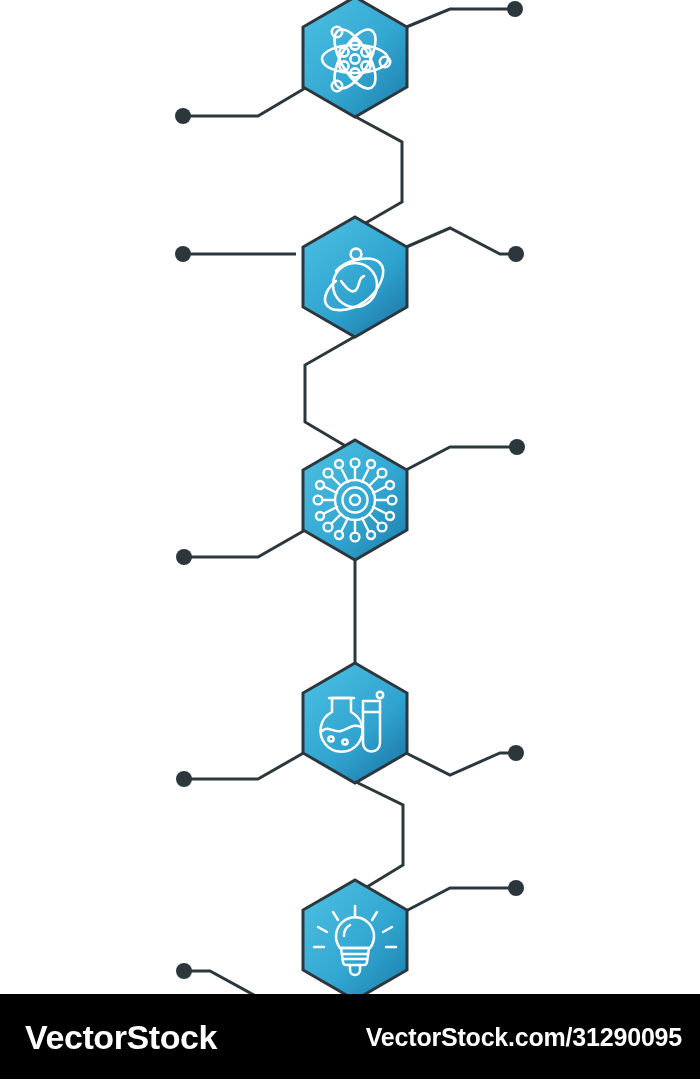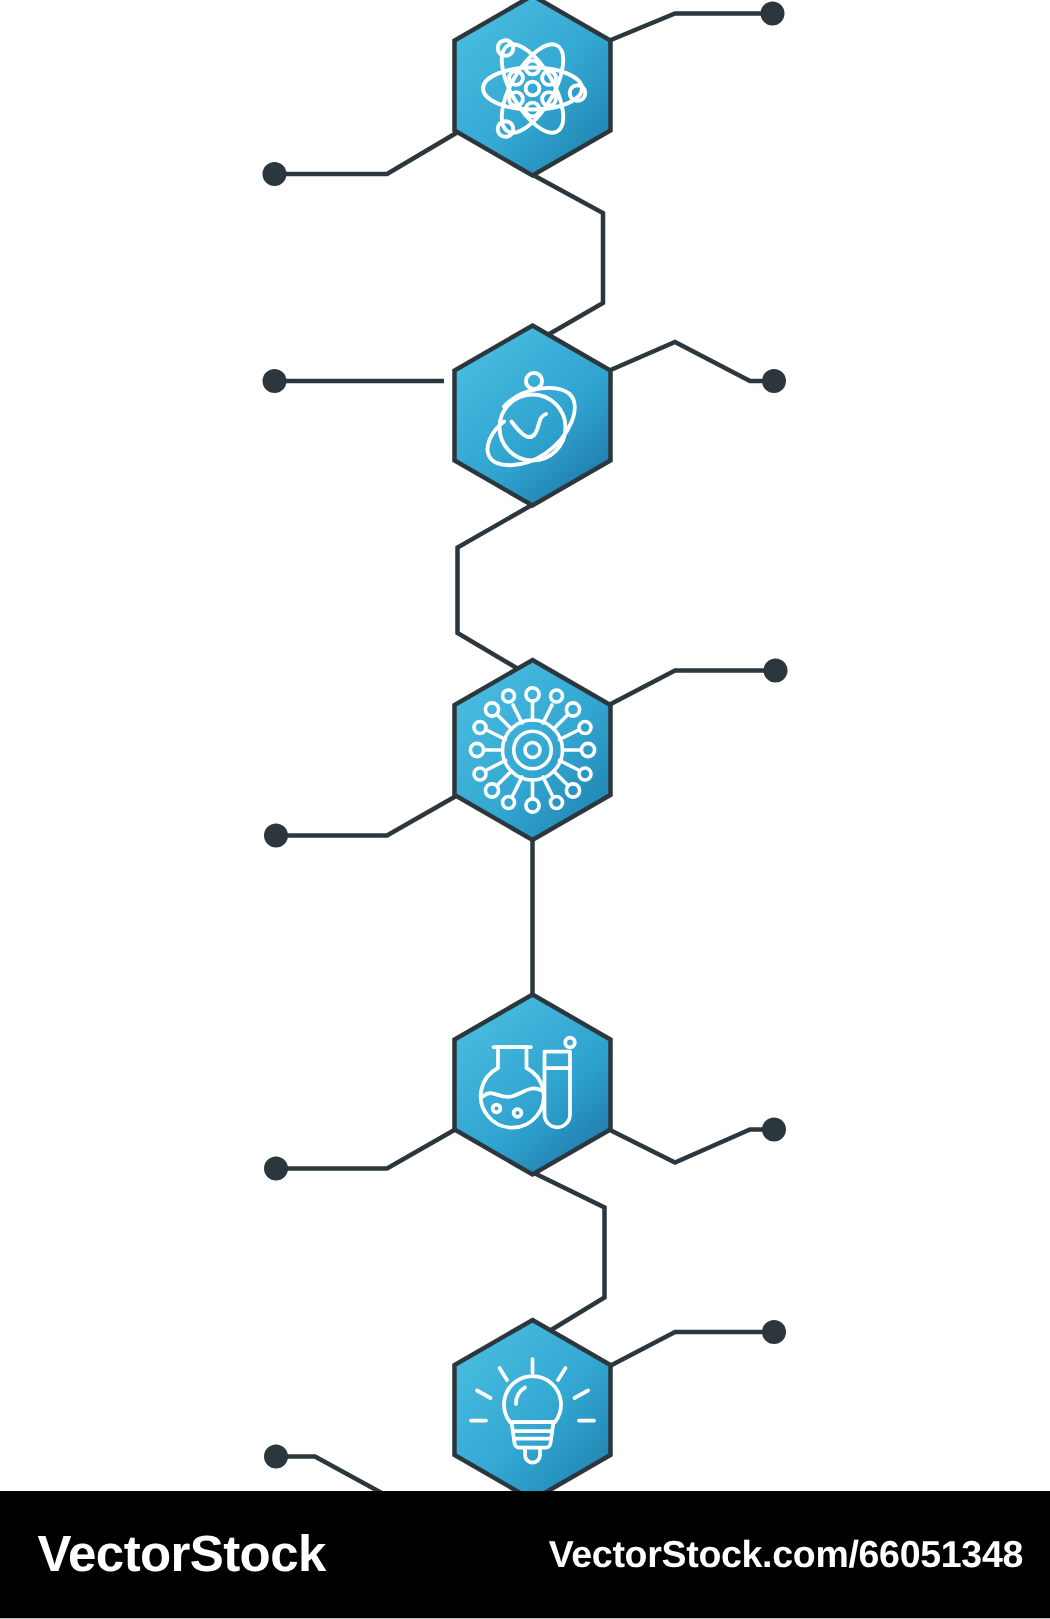--- a/index.html
+++ b/index.html
@@ -240,16 +240,16 @@
           <line x1="392" y1="927" x2="383" y2="932"></line>
           <line x1="314" y1="947" x2="324" y2="947"></line>
           <line x1="396" y1="947" x2="386" y2="947"></line>
         </g>
       </g>
     </g>
   </svg>
 
   <div id="footer">
     <div id="brand">VectorStock</div>
-    <div id="wmurl">VectorStock.com/66051348</div>
+    <div id="wmurl">VectorStock.com/31290095</div>
   </div>
 
 </div>
 
 </body></html>

